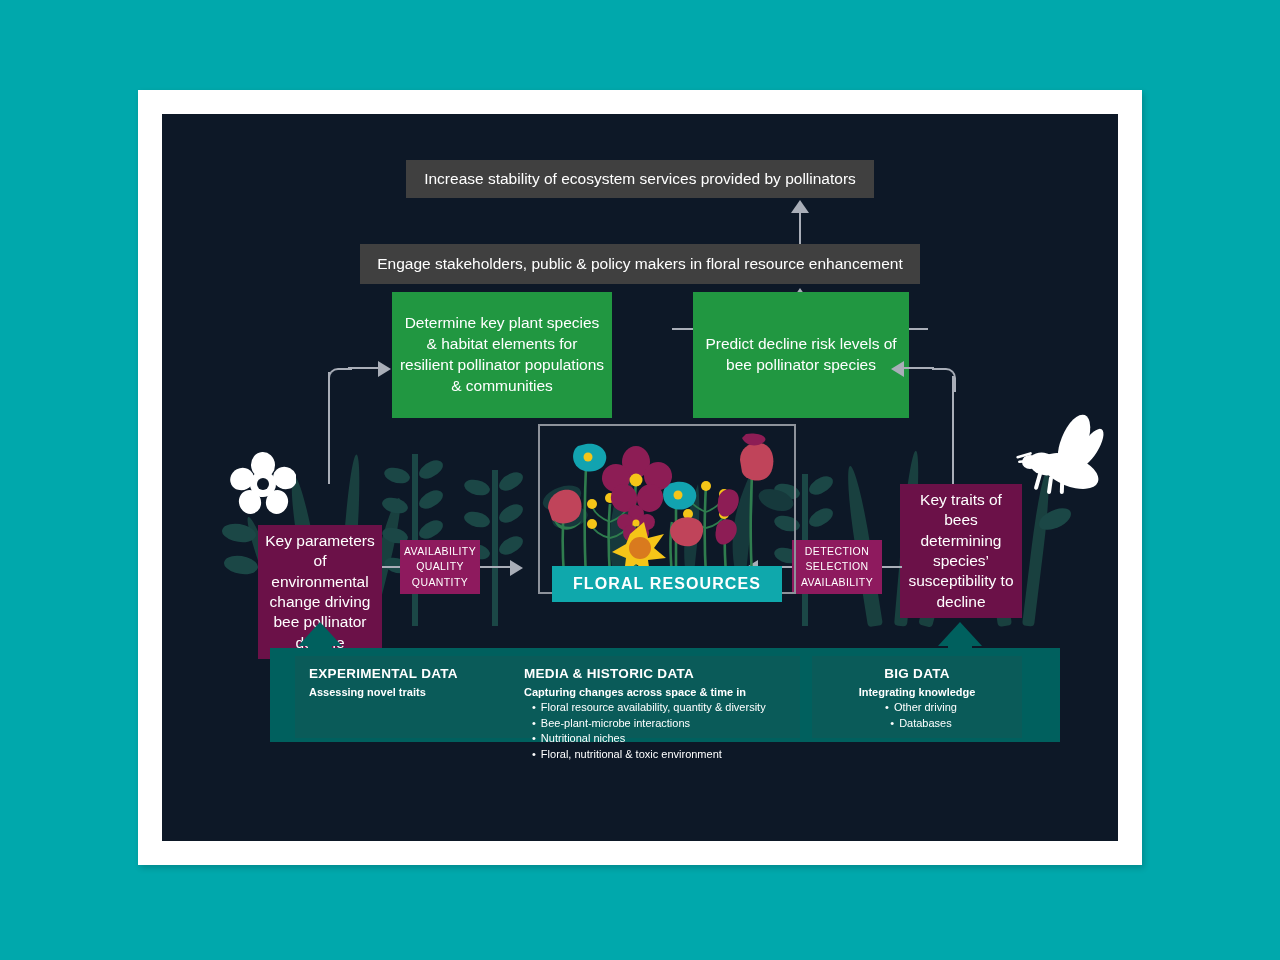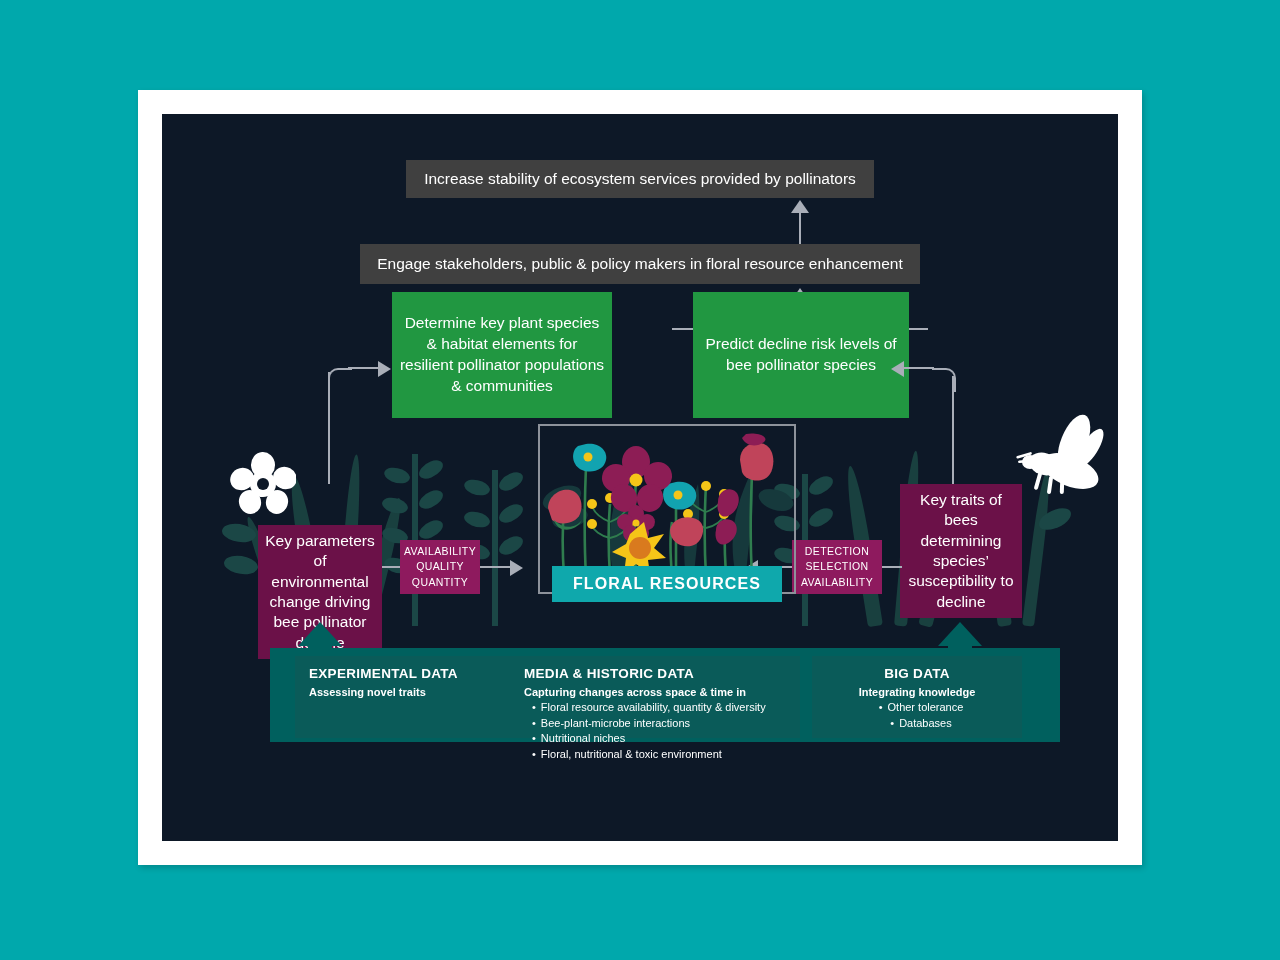--- a/index.html
+++ b/index.html
@@ -314,19 +314,19 @@
         <li>Bee-plant-microbe interactions</li>
         <li>Nutritional niches</li>
         <li>Floral, nutritional &amp; toxic environment</li>
       </ul>
     </div>
 
     <div class="datapanel" style="left:650px;width:210px;text-align:center;">
       <div class="dp-title">BIG DATA</div>
       <div class="dp-sub">Integrating knowledge</div>
       <ul class="dp-list">
-        <li>Other tolerance</li>
+        <li>Other driving</li>
         <li>Databases</li>
       </ul>
     </div>
 
   </div>
 </div>
 
 </body></html>

